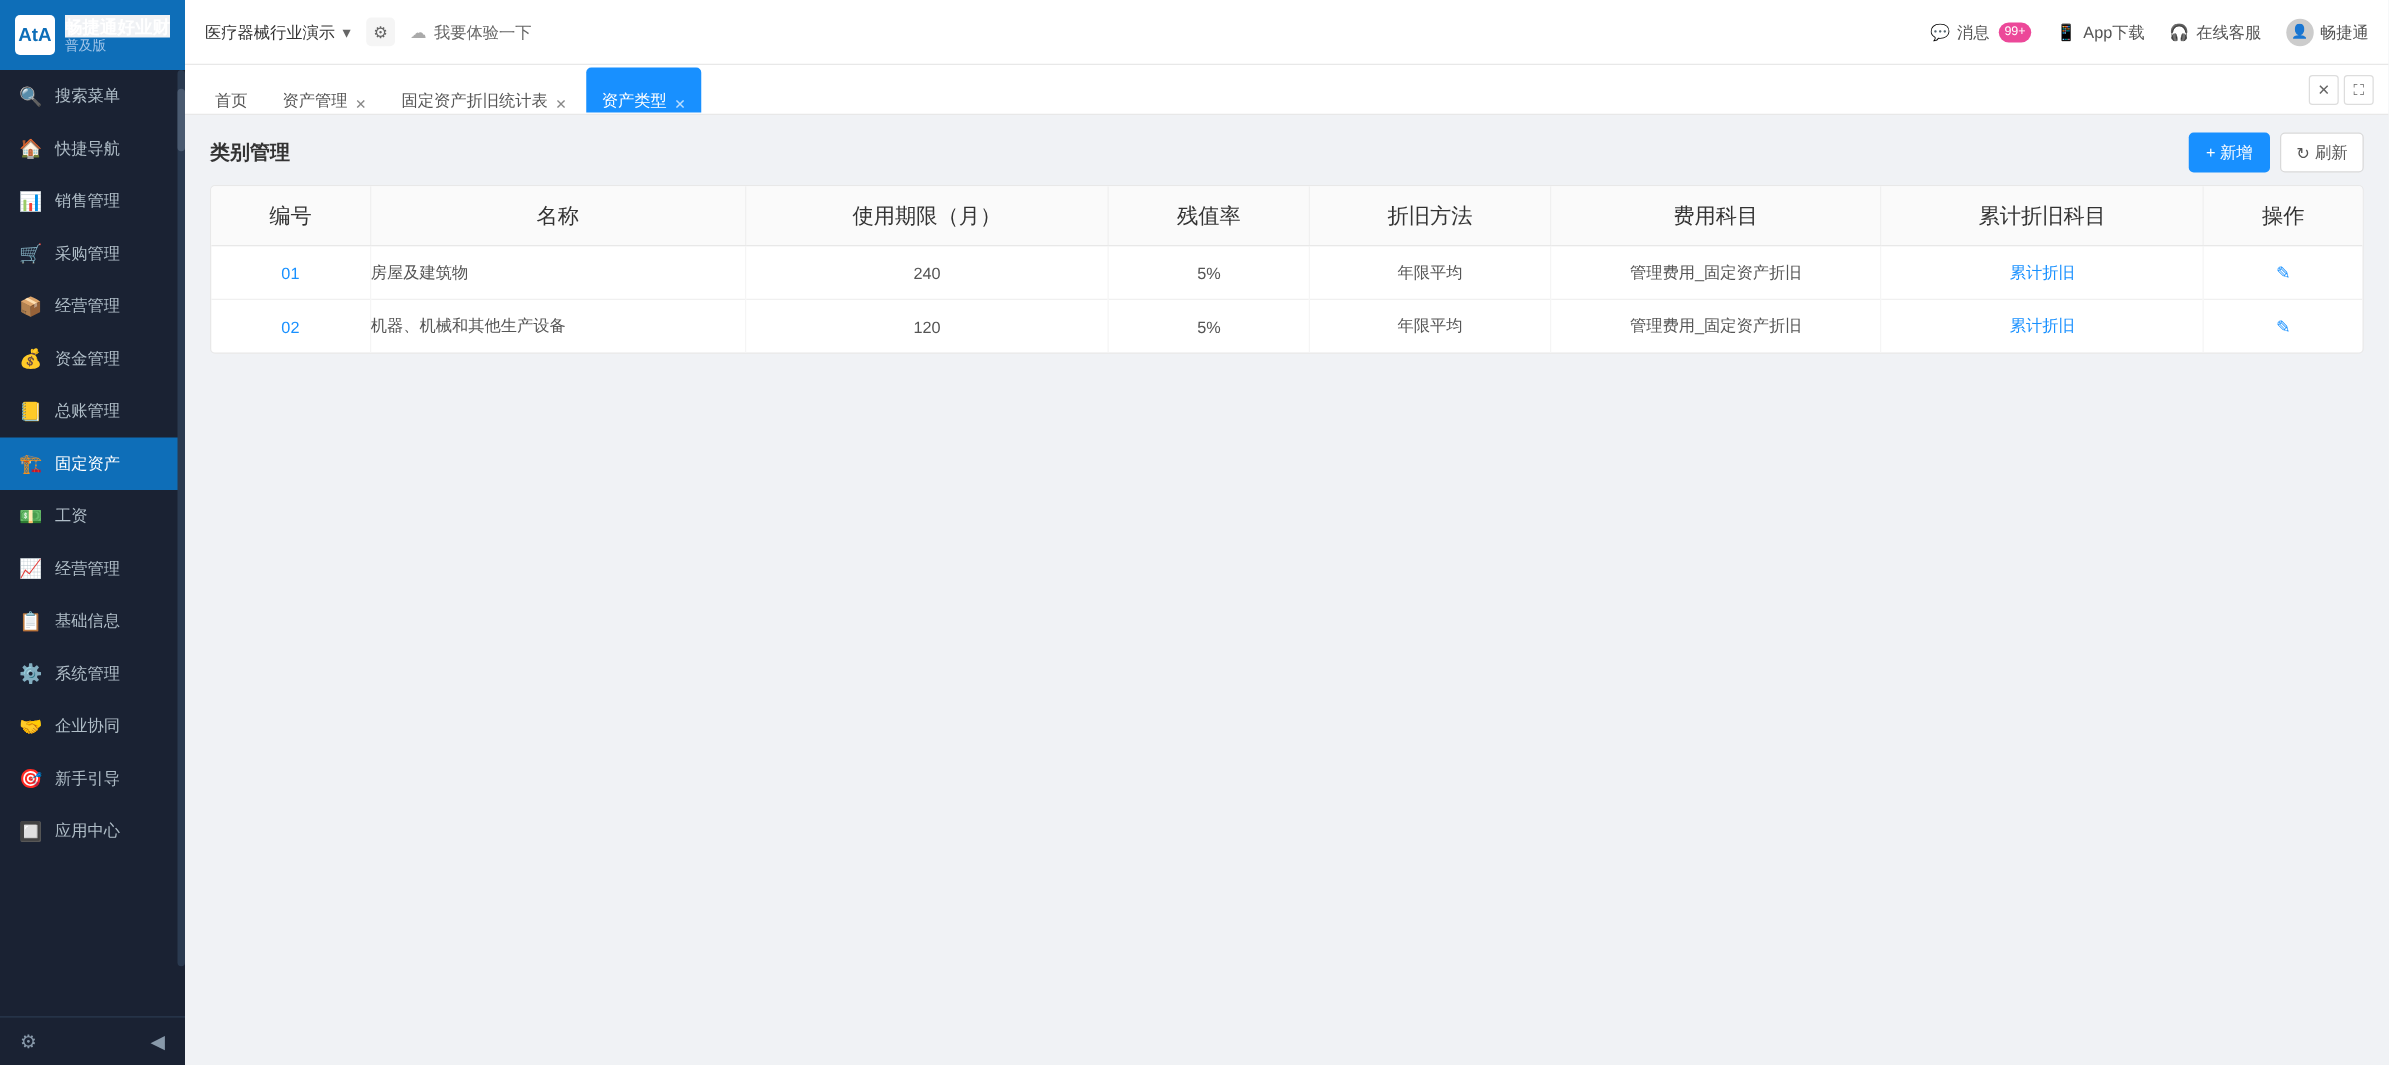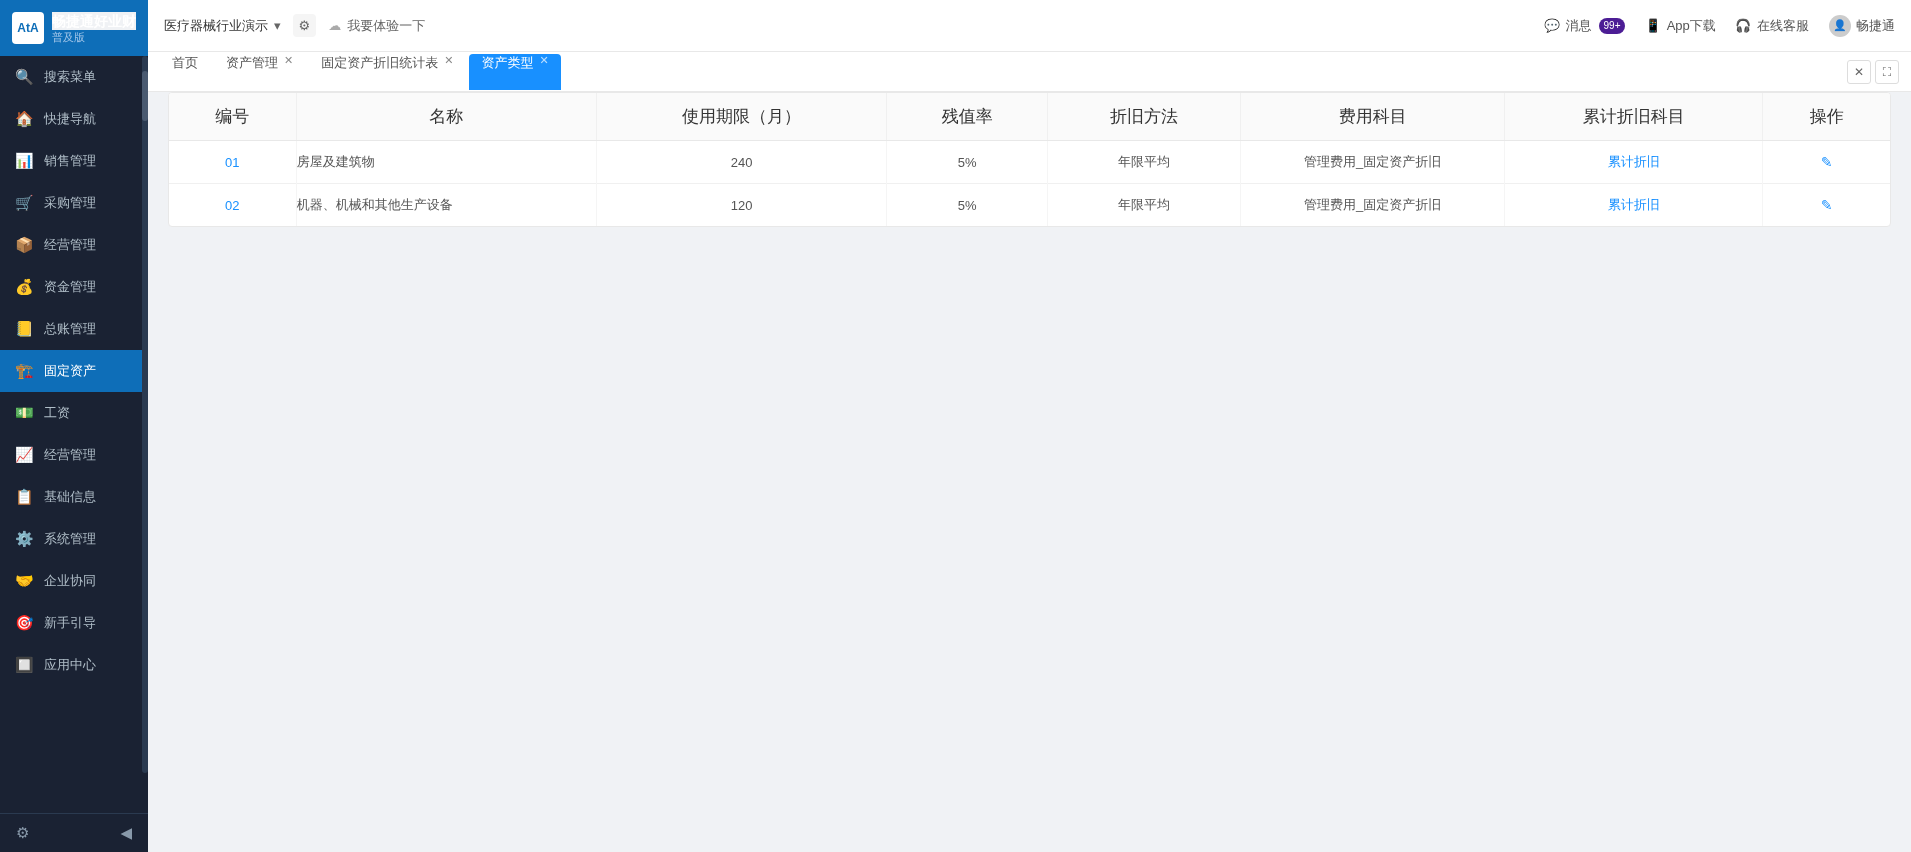--- a/index.html
+++ b/index.html
@@ -25,21 +25,21 @@
       font-size: 13px;
       height: 56px;
     }
     .sidebar-logo-icon {
       width: 32px; height: 32px;
       background: #fff;
       border-radius: 4px;
       display: flex; align-items: center; justify-content: center;
       color: #0e6eb8;
       font-weight: bold;
-      font-size: 12px;
+      font-size: 15px;
     }
     .sidebar-logo-text { line-height: 1.3; }
     .sidebar-logo-text .main { font-size: 14px; font-weight: bold; text-align: right; }
     .sidebar-logo-text .sub { font-size: 11px; color: #a0c4e8; }
     .sidebar-scrollbar-area {
       flex: 1;
       overflow-y: auto;
       overflow-x: hidden;
     }
     .sidebar-scrollbar-area::-webkit-scrollbar { width: 4px; }
@@ -103,21 +103,21 @@
       display: flex; align-items: center; gap: 6px;
       color: #666; font-size: 13px; cursor: pointer;
     }
     .topbar-right {
       display: flex; align-items: center; gap: 20px; font-size: 13px; color: #555;
     }
     .topbar-right-item {
       display: flex; align-items: center; gap: 5px; cursor: pointer;
     }
     .badge {
-      background: #4c1d95;
+      background: #ec4899;
       color: #fff;
       border-radius: 8px;
       font-size: 10px;
       padding: 0 5px;
       min-width: 18px;
       text-align: center;
       line-height: 16px;
       height: 16px;
       margin-left: 2px;
     }
@@ -127,21 +127,21 @@
       background: #fff;
       border-bottom: 1px solid #e8e8e8;
       display: flex;
       align-items: center;
       padding: 0 12px;
       height: 40px;
       flex-shrink: 0;
       gap: 4px;
     }
     .tab {
-      display: flex; align-items: flex-start; gap: 6px;
+      display: flex; align-items: flex-end; gap: 6px;
       padding: 0 12px;
       height: 36px;
       border-radius: 4px 4px 0 0;
       cursor: pointer;
       font-size: 13px;
       color: #555;
       white-space: nowrap;
     }
     .tab.active {
       background: #1890ff;
@@ -379,20 +379,30 @@
           <span>资产类型</span>
           <span class="close-x">✕</span>
         </div>
       </div>
     <div class="tabs-right-controls">
       <button class="tab-ctrl-btn">✕</button>
       <button class="tab-ctrl-btn">⛶</button>
     </div>
   </div>
 
+  <div class="page-header">
+    <div class="page-title">类别管理</div>
+    <div class="page-actions">
+      <button class="btn-new">+ 新增</button>
+      <button class="btn-refresh">
+        <span>↻</span>
+        <span>刷新</span>
+      </button>
+    </div>
+  </div>
 
   <div class="table-container">
     <table>
       <thead id="table-head">
           <tr>
             <th>编号</th>
             <th>名称</th>
             <th>使用期限（月）</th>
             <th>残值率</th>
             <th>折旧方法</th>

